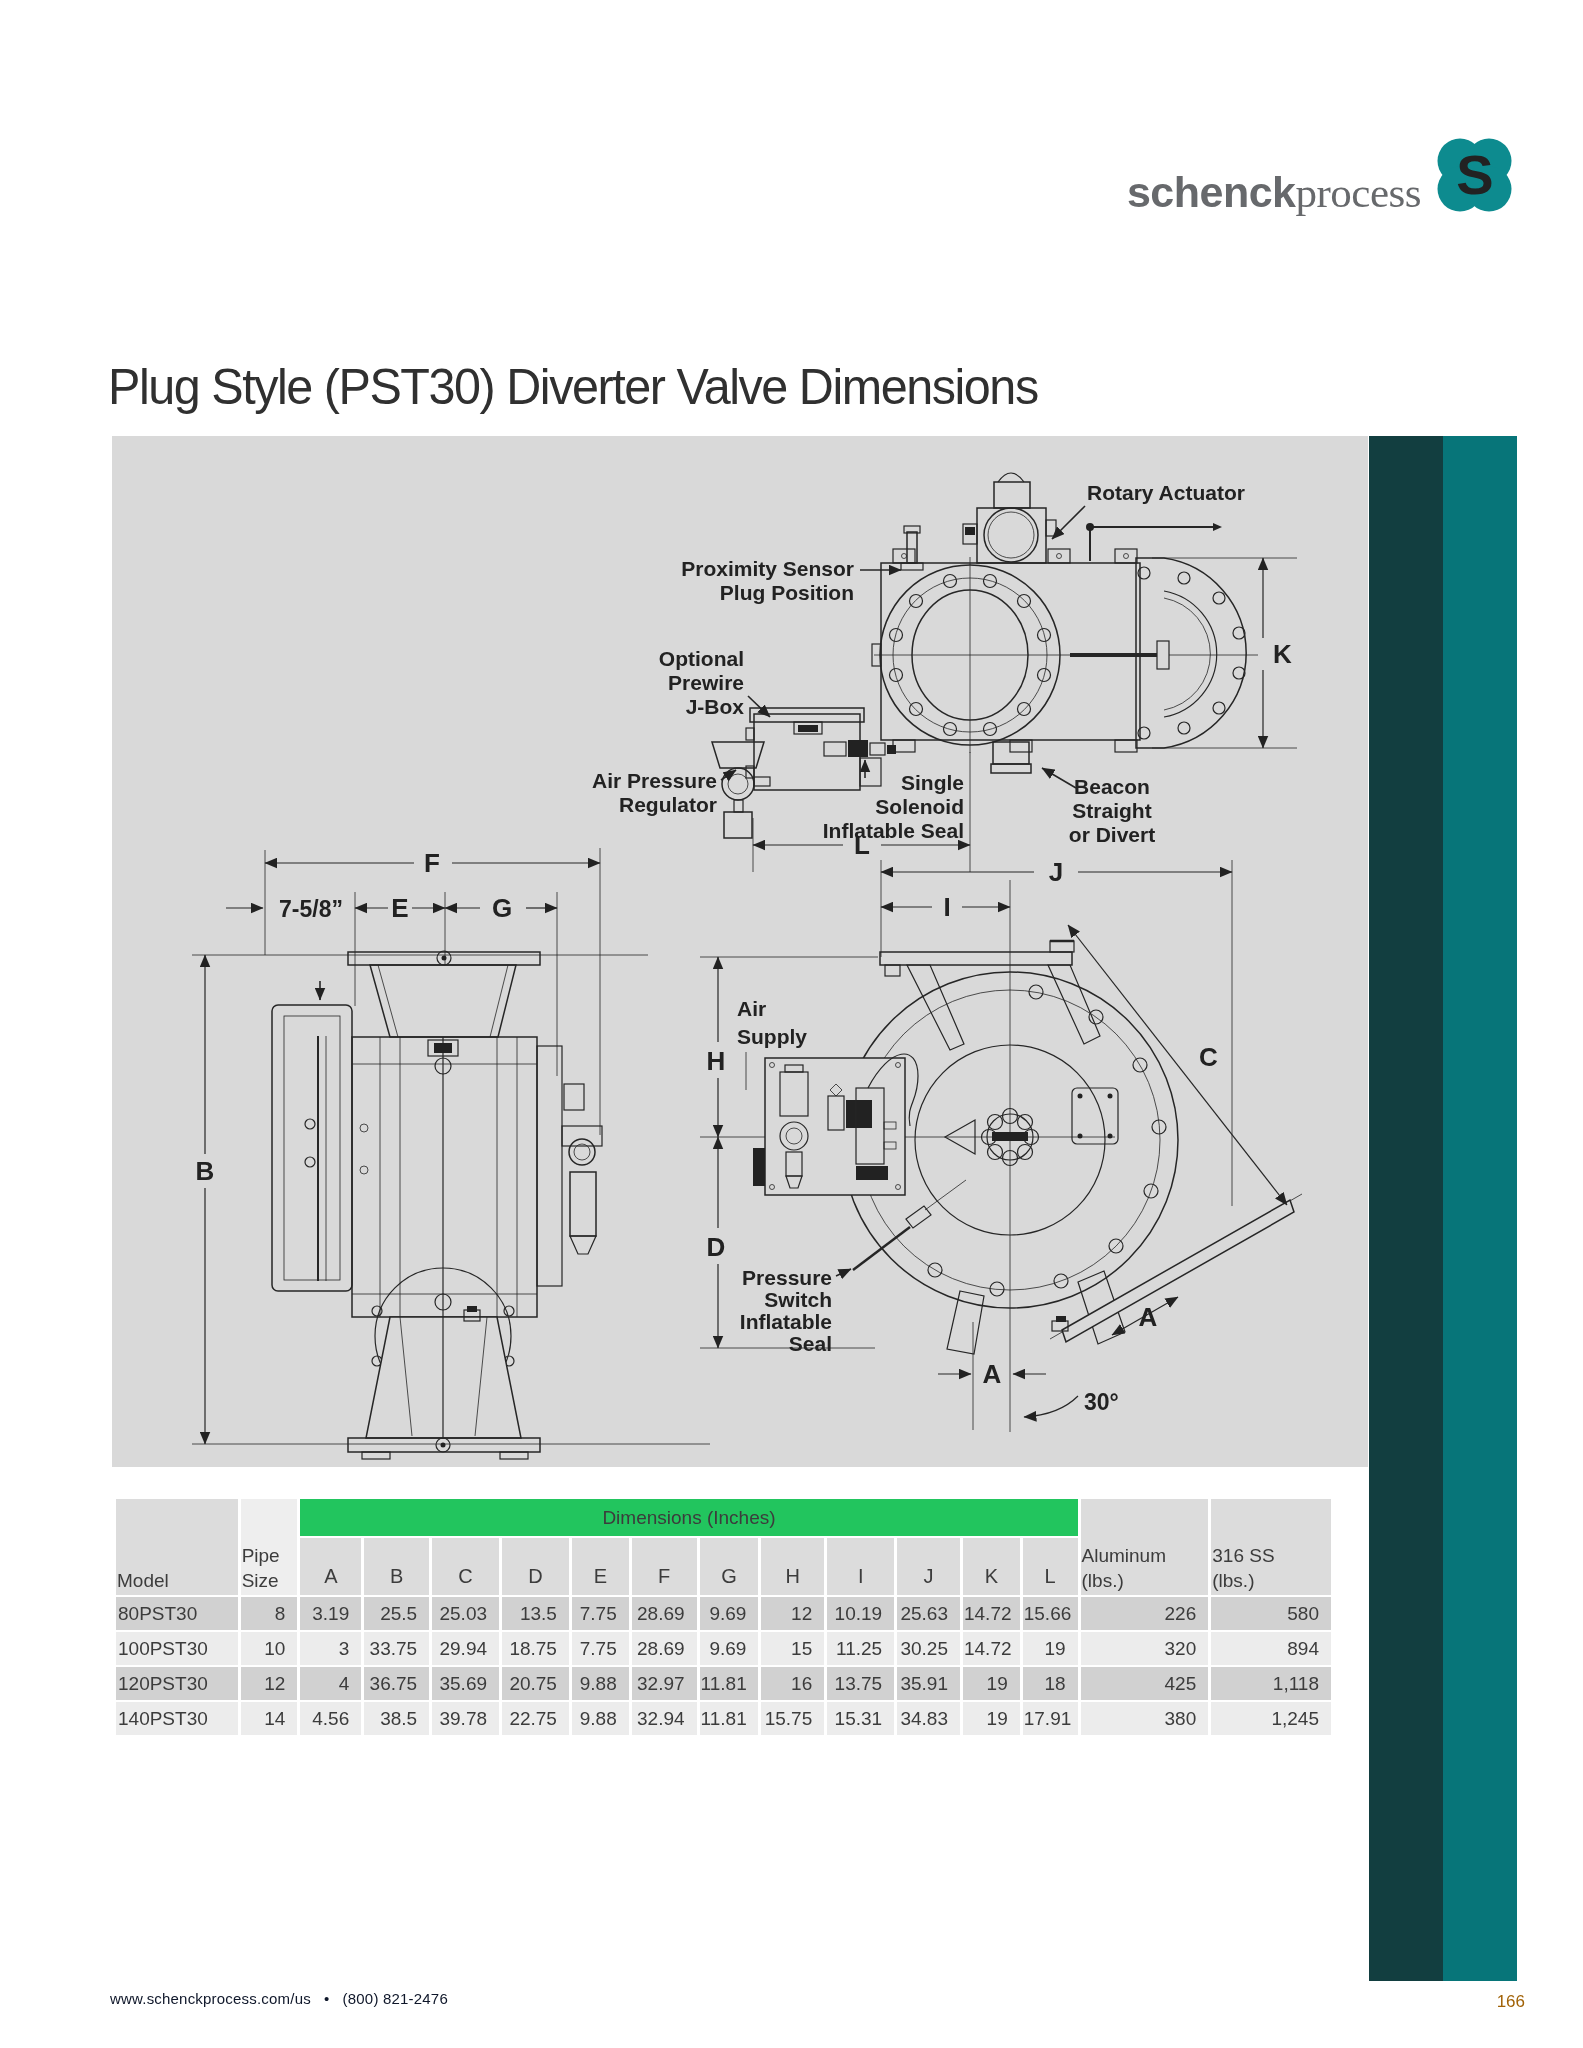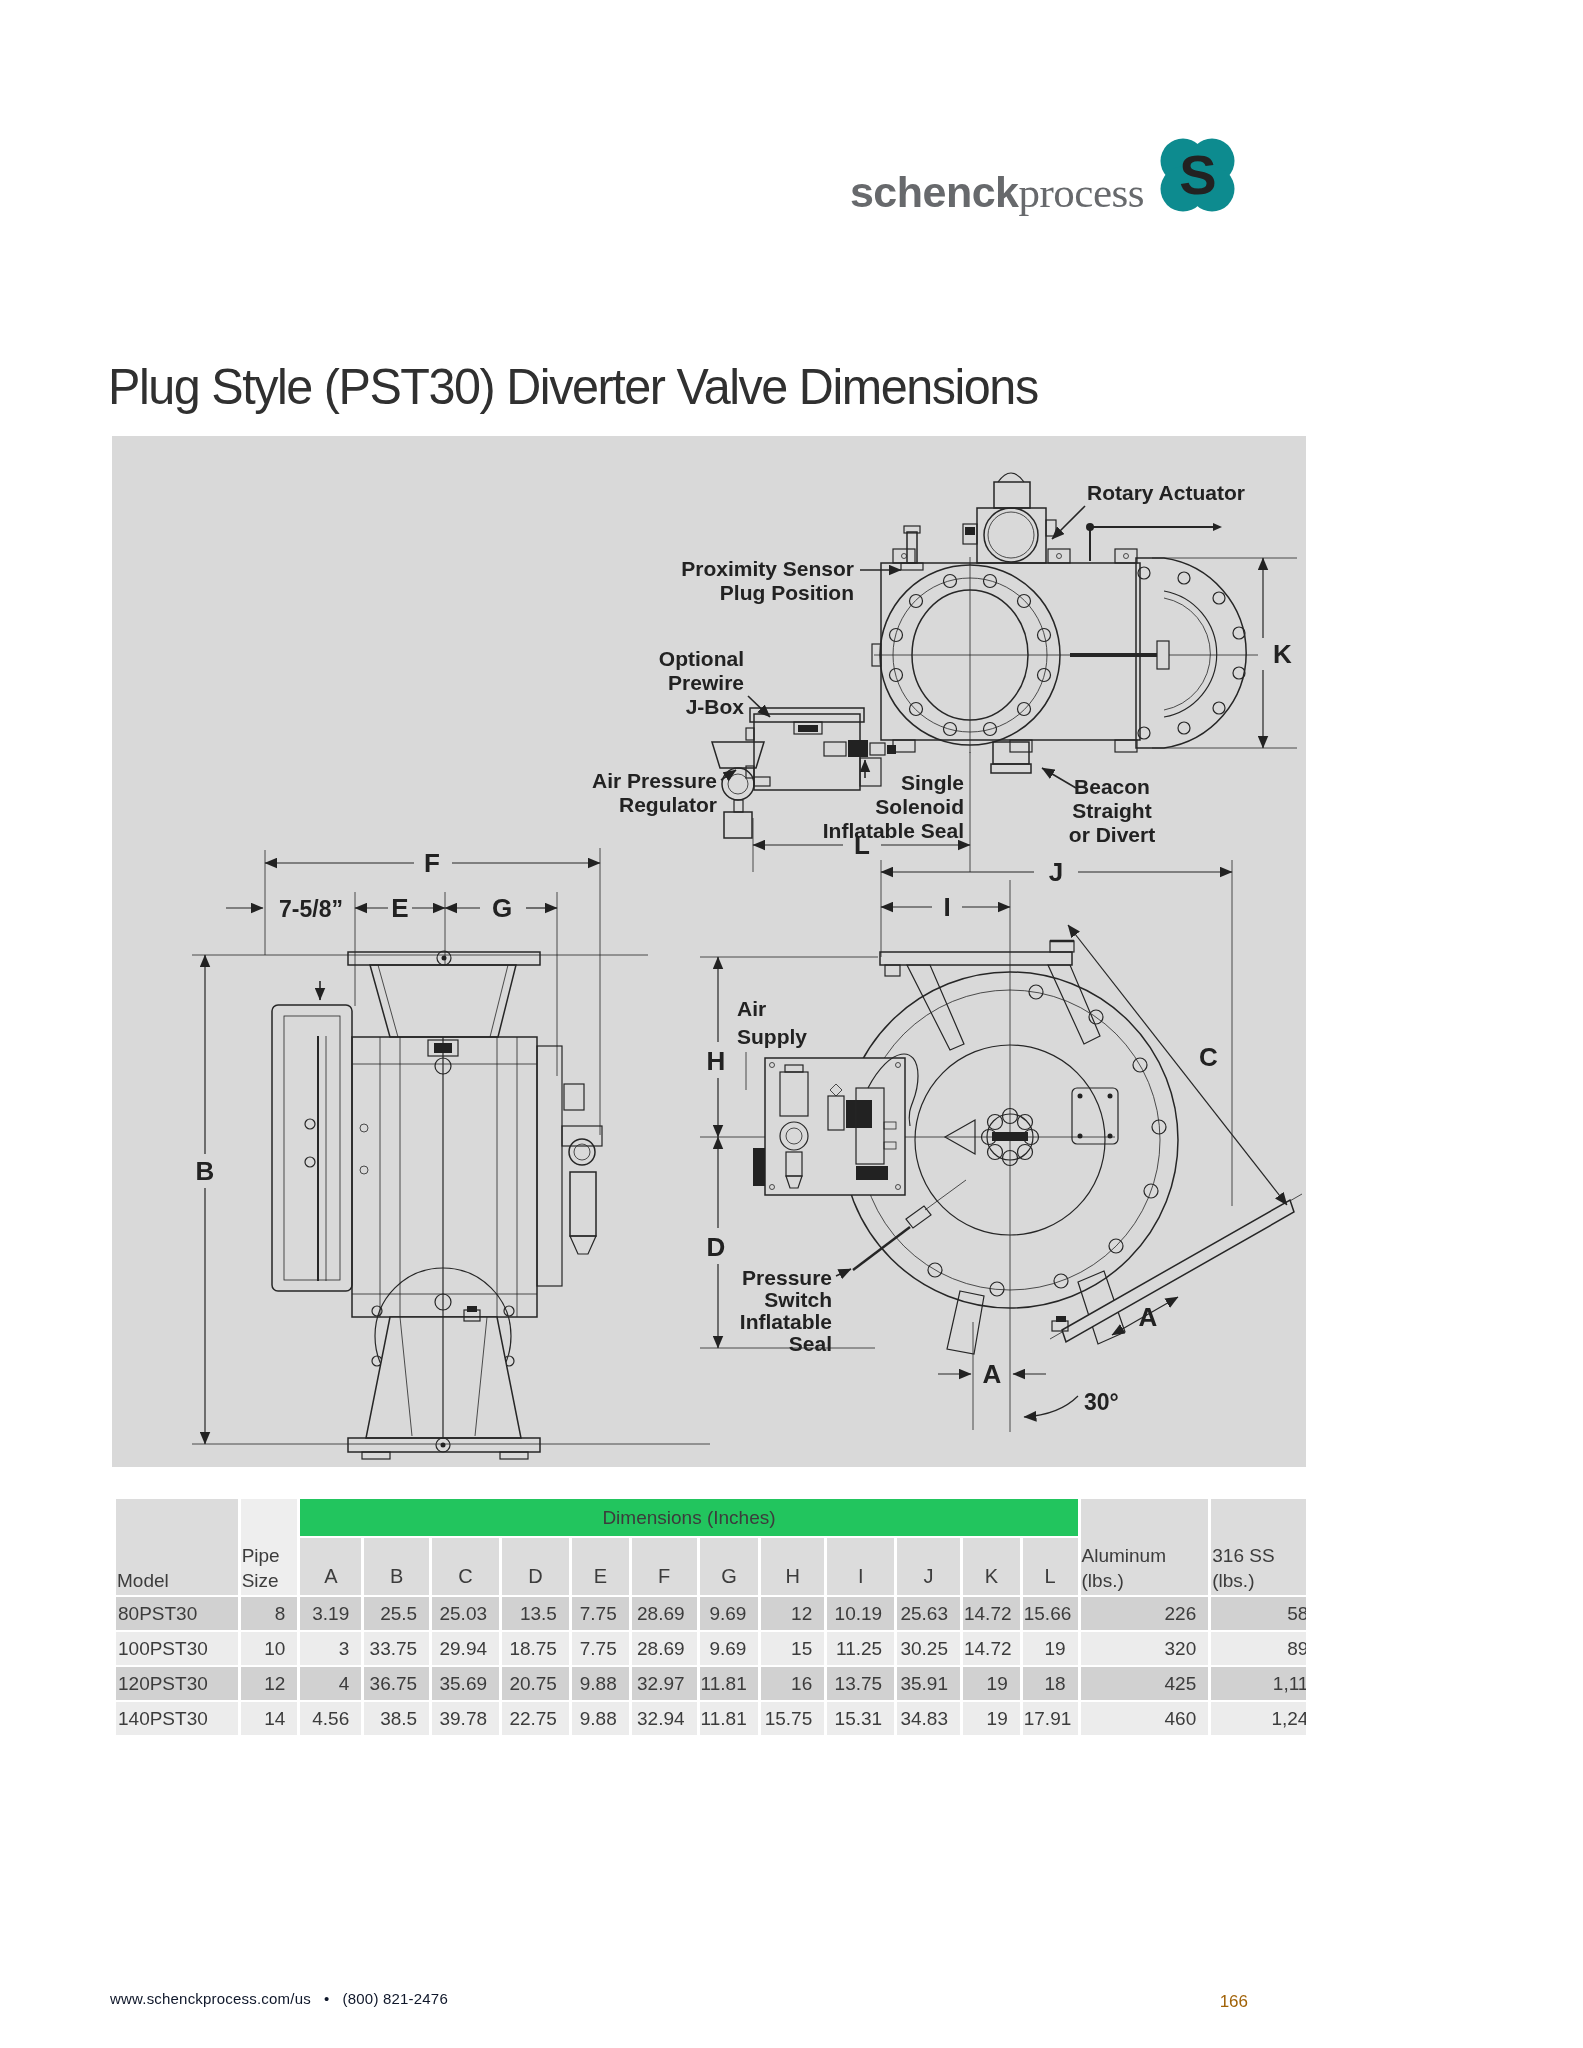--- a/index.html
+++ b/index.html
@@ -1,16 +1,16 @@
 <!DOCTYPE html>
 <html><head>
 <meta charset="utf-8">
 <style>
   html,body{margin:0;padding:0;background:#ffffff;}
-  .page{position:relative;width:1306px;height:2048px;background:#ffffff;overflow:hidden;
+  .page{position:relative;width:1583px;height:2048px;background:#ffffff;overflow:hidden;
         font-family:"Liberation Sans",sans-serif;}
   
   .logo{position:absolute;top:132px;right:66px;display:flex;align-items:flex-end;gap:12px;height:86px;}
   .logo-text{font-size:43px;color:#67696c;line-height:1;margin-bottom:4px;letter-spacing:-0.5px;}
   .logo-text .b{font-weight:700;font-family:"Liberation Sans",sans-serif;}
   .logo-text .l{font-weight:400;font-family:"Liberation Serif",serif;}
   
   .title{position:absolute;left:108px;top:358px;font-size:50px;font-weight:400;color:#303030;
          letter-spacing:-1.5px;transform:scaleX(.97);transform-origin:left;white-space:nowrap;}
   
@@ -521,21 +521,21 @@
             <td>39.78</td>
             <td>22.75</td>
             <td>9.88</td>
             <td>32.94</td>
             <td>11.81</td>
             <td>15.75</td>
             <td>15.31</td>
             <td>34.83</td>
             <td>19</td>
             <td>17.91</td>
-            <td>460</td>
+            <td>380</td>
             <td>1,245</td>
           </tr>
         </tbody>
       </table>
   </div>
 
   <div class="footer">
     <span>www.schenckprocess.com/us</span>
     &nbsp;&nbsp;<span>•</span>&nbsp;&nbsp;
     <span>(800) 821-2476</span>

